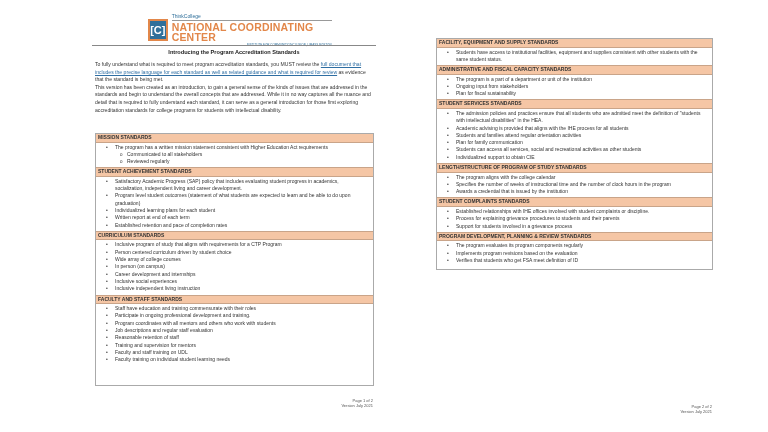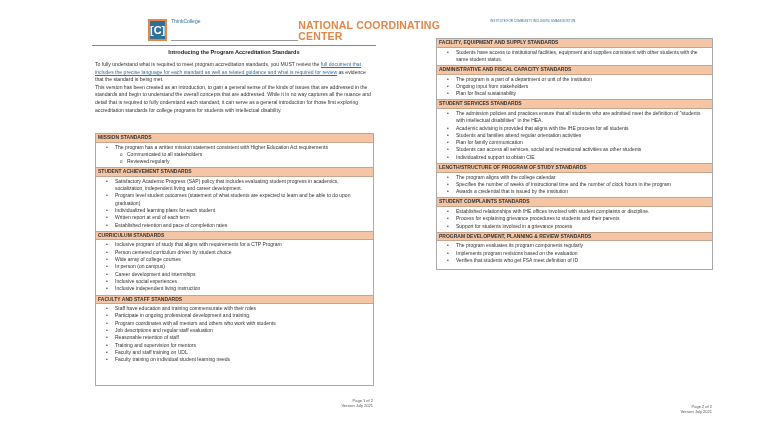--- a/index.html
+++ b/index.html
@@ -5,21 +5,21 @@
   html, body { margin:0; padding:0; }
   body { width:768px; height:432px; background:#ffffff; position:relative; overflow:hidden;
          font-family:"Liberation Sans", sans-serif; color:#333; }
   .page { position:absolute; top:0; height:432px; }
   #page1 { left:0; width:384px; }
   #page2 { left:384px; width:384px; }
 
   .logo { position:absolute; left:148px; top:18px; width:188px; height:24px; display:flex; align-items:center; }
   .logo-mark { width:22px; height:22px; background:#2f6f9a; border:2px solid #e2874a; box-sizing:border-box;
                color:#fff; font-size:11px; font-weight:bold; display:flex; align-items:center; justify-content:center; }
-  .logo-text { margin-left:4px; display:flex; line-height:1; }
+  .logo-text { margin-left:4px; display:flex; flex-direction:column; line-height:1; }
   .logo-small { font-size:5px; color:#2f6f9a; border-bottom:1px solid #999; padding-bottom:1px; width:160px; }
   .logo-main { font-size:10.5px; font-weight:bold; color:#e2874a; letter-spacing:0.2px; margin-top:1px; }
   .logo-sub { font-size:3px; color:#2f6f9a; text-align:right; width:160px; margin-top:1px; }
 
   .hr { position:absolute; left:92px; top:45px; width:284px; height:0; border-top:1px solid #888; }
   .title { position:absolute; left:92px; width:284px; top:49px; text-align:center; font-size:5.6px; font-weight:bold; color:#222; }
   .intro { position:absolute; left:95px; top:61px; width:280px; font-size:5.1px; line-height:7.6px; color:#333; }
   .intro a { color:#2e6ea3; text-decoration:underline; }
 
   .box { position:absolute; border:1px solid #aaa; box-sizing:border-box; background:#fff; }

